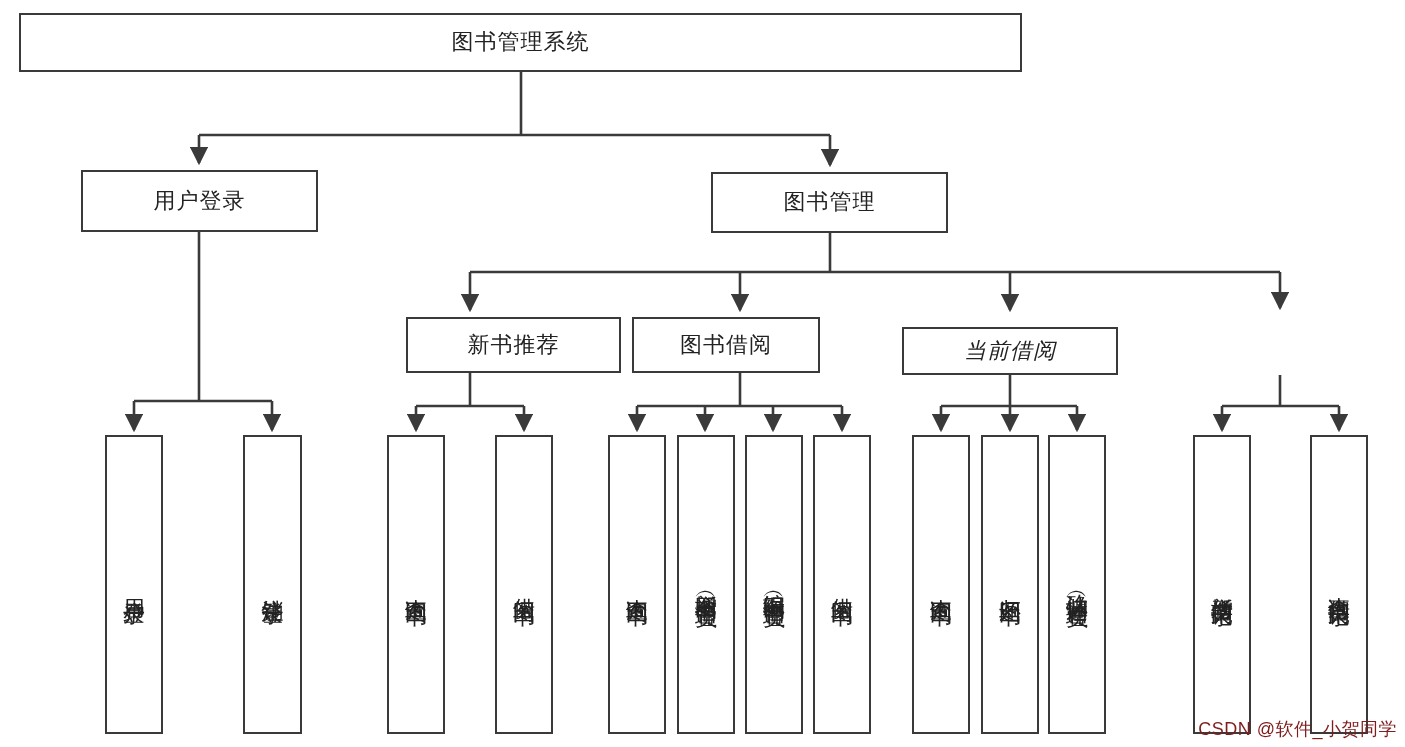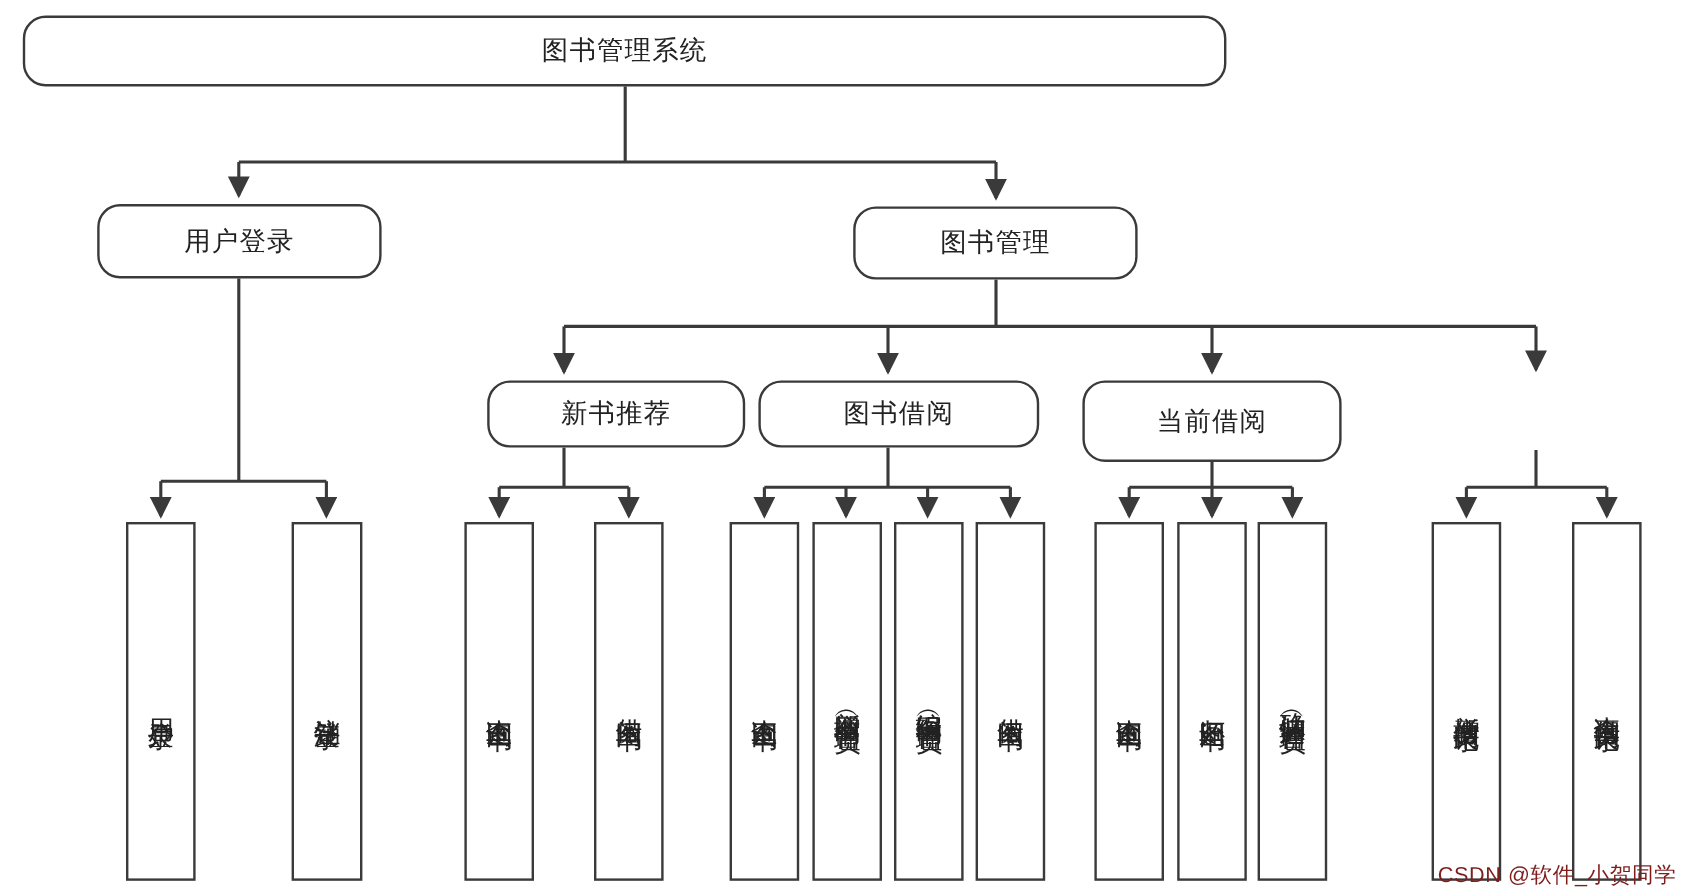--- a/index.html
+++ b/index.html
@@ -35,21 +35,20 @@
     align-items: center;
     justify-content: center;
     color: #222222;
     text-align: center;
     z-index: 2;
   }
   .node-h {
     font-size: 22px;
     letter-spacing: 1px;
     line-height: 1.2;
-    border-radius: 19px;
   }
   .node-v {
     writing-mode: vertical-rl;
     text-orientation: upright;
     font-size: 22px;
     line-height: 1.28;
     letter-spacing: 2px;
     padding: 6px 0;
     white-space: nowrap;
   }
@@ -131,24 +130,24 @@
   <div class="node node-h" style="left:81px; top:170px; width:237px; height:62px;">
     <span>用户登录</span>
   </div>
   <div class="node node-h" style="left:711px; top:172px; width:237px; height:61px;">
     <span>图书管理</span>
   </div>
 
   <div class="node node-h" style="left:363px; top:317px; width:215px; height:56px;margin-left:43px;">
     <span>新书推荐</span>
   </div>
-  <div class="node node-h" style="left:632px; top:317px; width:234px; height:56px;">
+  <div class="node node-h" style="left:632px; top:317px; width:188px; height:56px;">
     <span>图书借阅</span>
   </div>
-  <div class="node node-h" style="left:902px; top:317px; width:216px; height:68px;">
+  <div class="node node-h" style="left:902px; top:327px; width:216px; height:48px;font-style:italic;">
     <span>当前借阅</span>
   </div>
 
   <div class="node node-v" style="left:105px; top:435px; width:58px; height:299px;">
     <span>用户登录</span>
   </div>
   <div class="node node-v" style="left:243px; top:435px; width:59px; height:299px;">
     <span>注销登录</span>
   </div>
 

